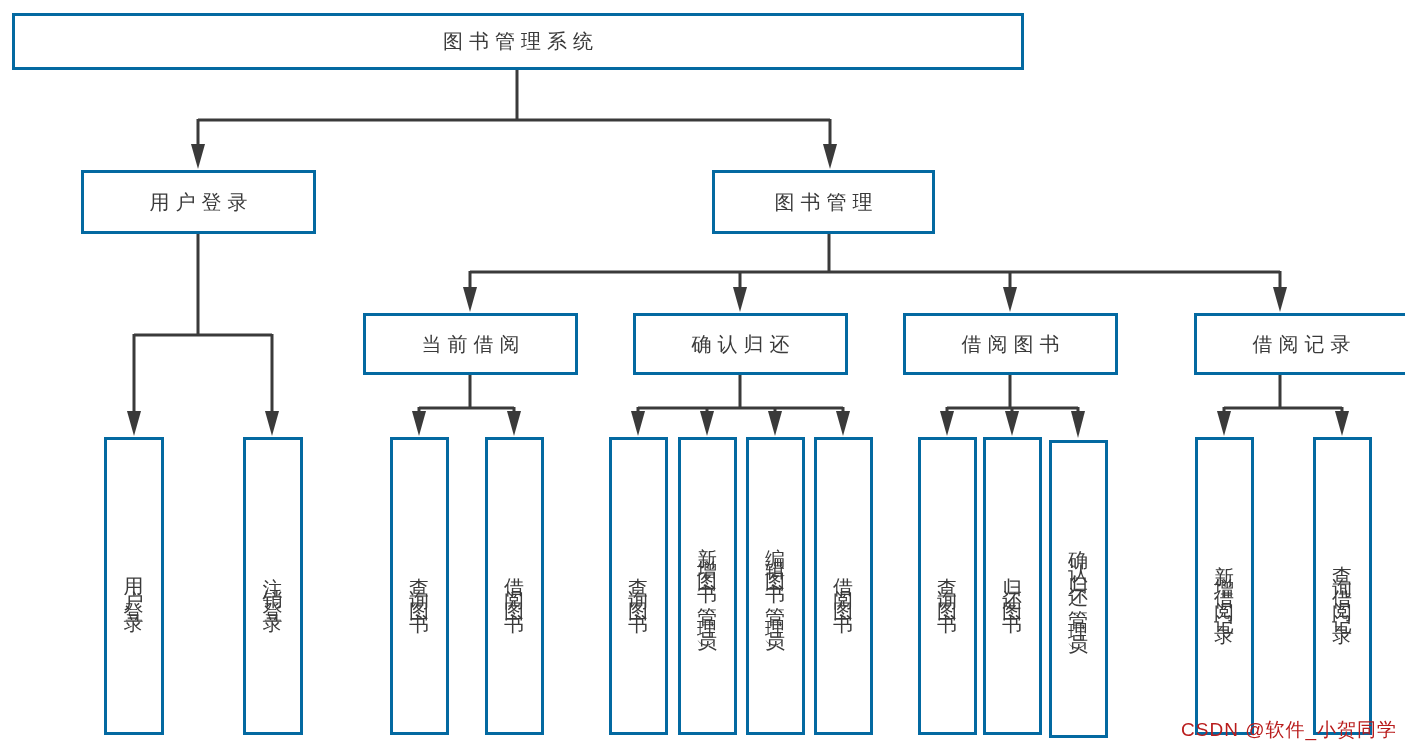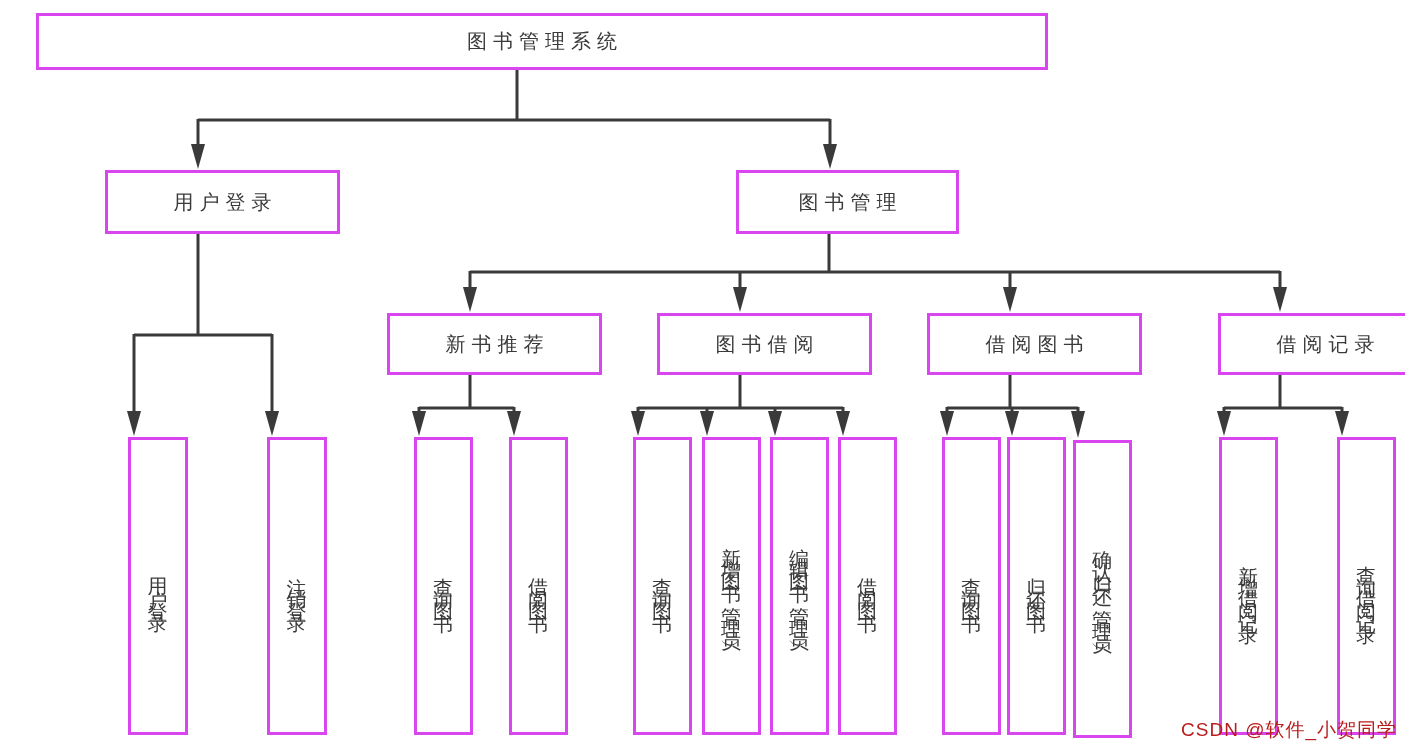--- a/index.html
+++ b/index.html
@@ -20,27 +20,26 @@
     left: 0; top: 0;
     width: 1405px;
     height: 747px;
     z-index: 0;
     pointer-events: none;
   }
   .box {
     position: absolute;
     box-sizing: border-box;
     background: #ffffff;
-    border: 3px solid #d946ef;
+    border: 3px solid #0369a1;
     display: flex;
     align-items: center;
     justify-content: center;
     z-index: 1;
     color: #3a3a3a;
-    margin-left: 24px;
   }
   .box.h span {
     font-size: 20px;
     letter-spacing: 6px;
     text-indent: 6px;
     white-space: nowrap;
     color: #3a3a3a;
   }
   .box.v span {
     writing-mode: vertical-rl;
@@ -119,24 +118,24 @@
   </div>
 
   <div class="box h" style="left:81px; top:170px; width:235px; height:64px">
     <span>用户登录</span>
   </div>
   <div class="box h" style="left:712px; top:170px; width:223px; height:64px">
     <span>图书管理</span>
   </div>
 
   <div class="box h" style="left:363px; top:313px; width:215px; height:62px">
-    <span>新书推荐</span>
+    <span>当前借阅</span>
   </div>
   <div class="box h" style="left:633px; top:313px; width:215px; height:62px">
-    <span>图书借阅</span>
+    <span>确认归还</span>
   </div>
   <div class="box h" style="left:903px; top:313px; width:215px; height:62px">
     <span>借阅图书</span>
   </div>
   <div class="box h" style="left:1194px; top:313px; width:215px; height:62px">
     <span>借阅记录</span>
   </div>
 
   <div class="box v" style="left:104px; top:437px; width:60px; height:298px">
     <span>用户登录</span>

